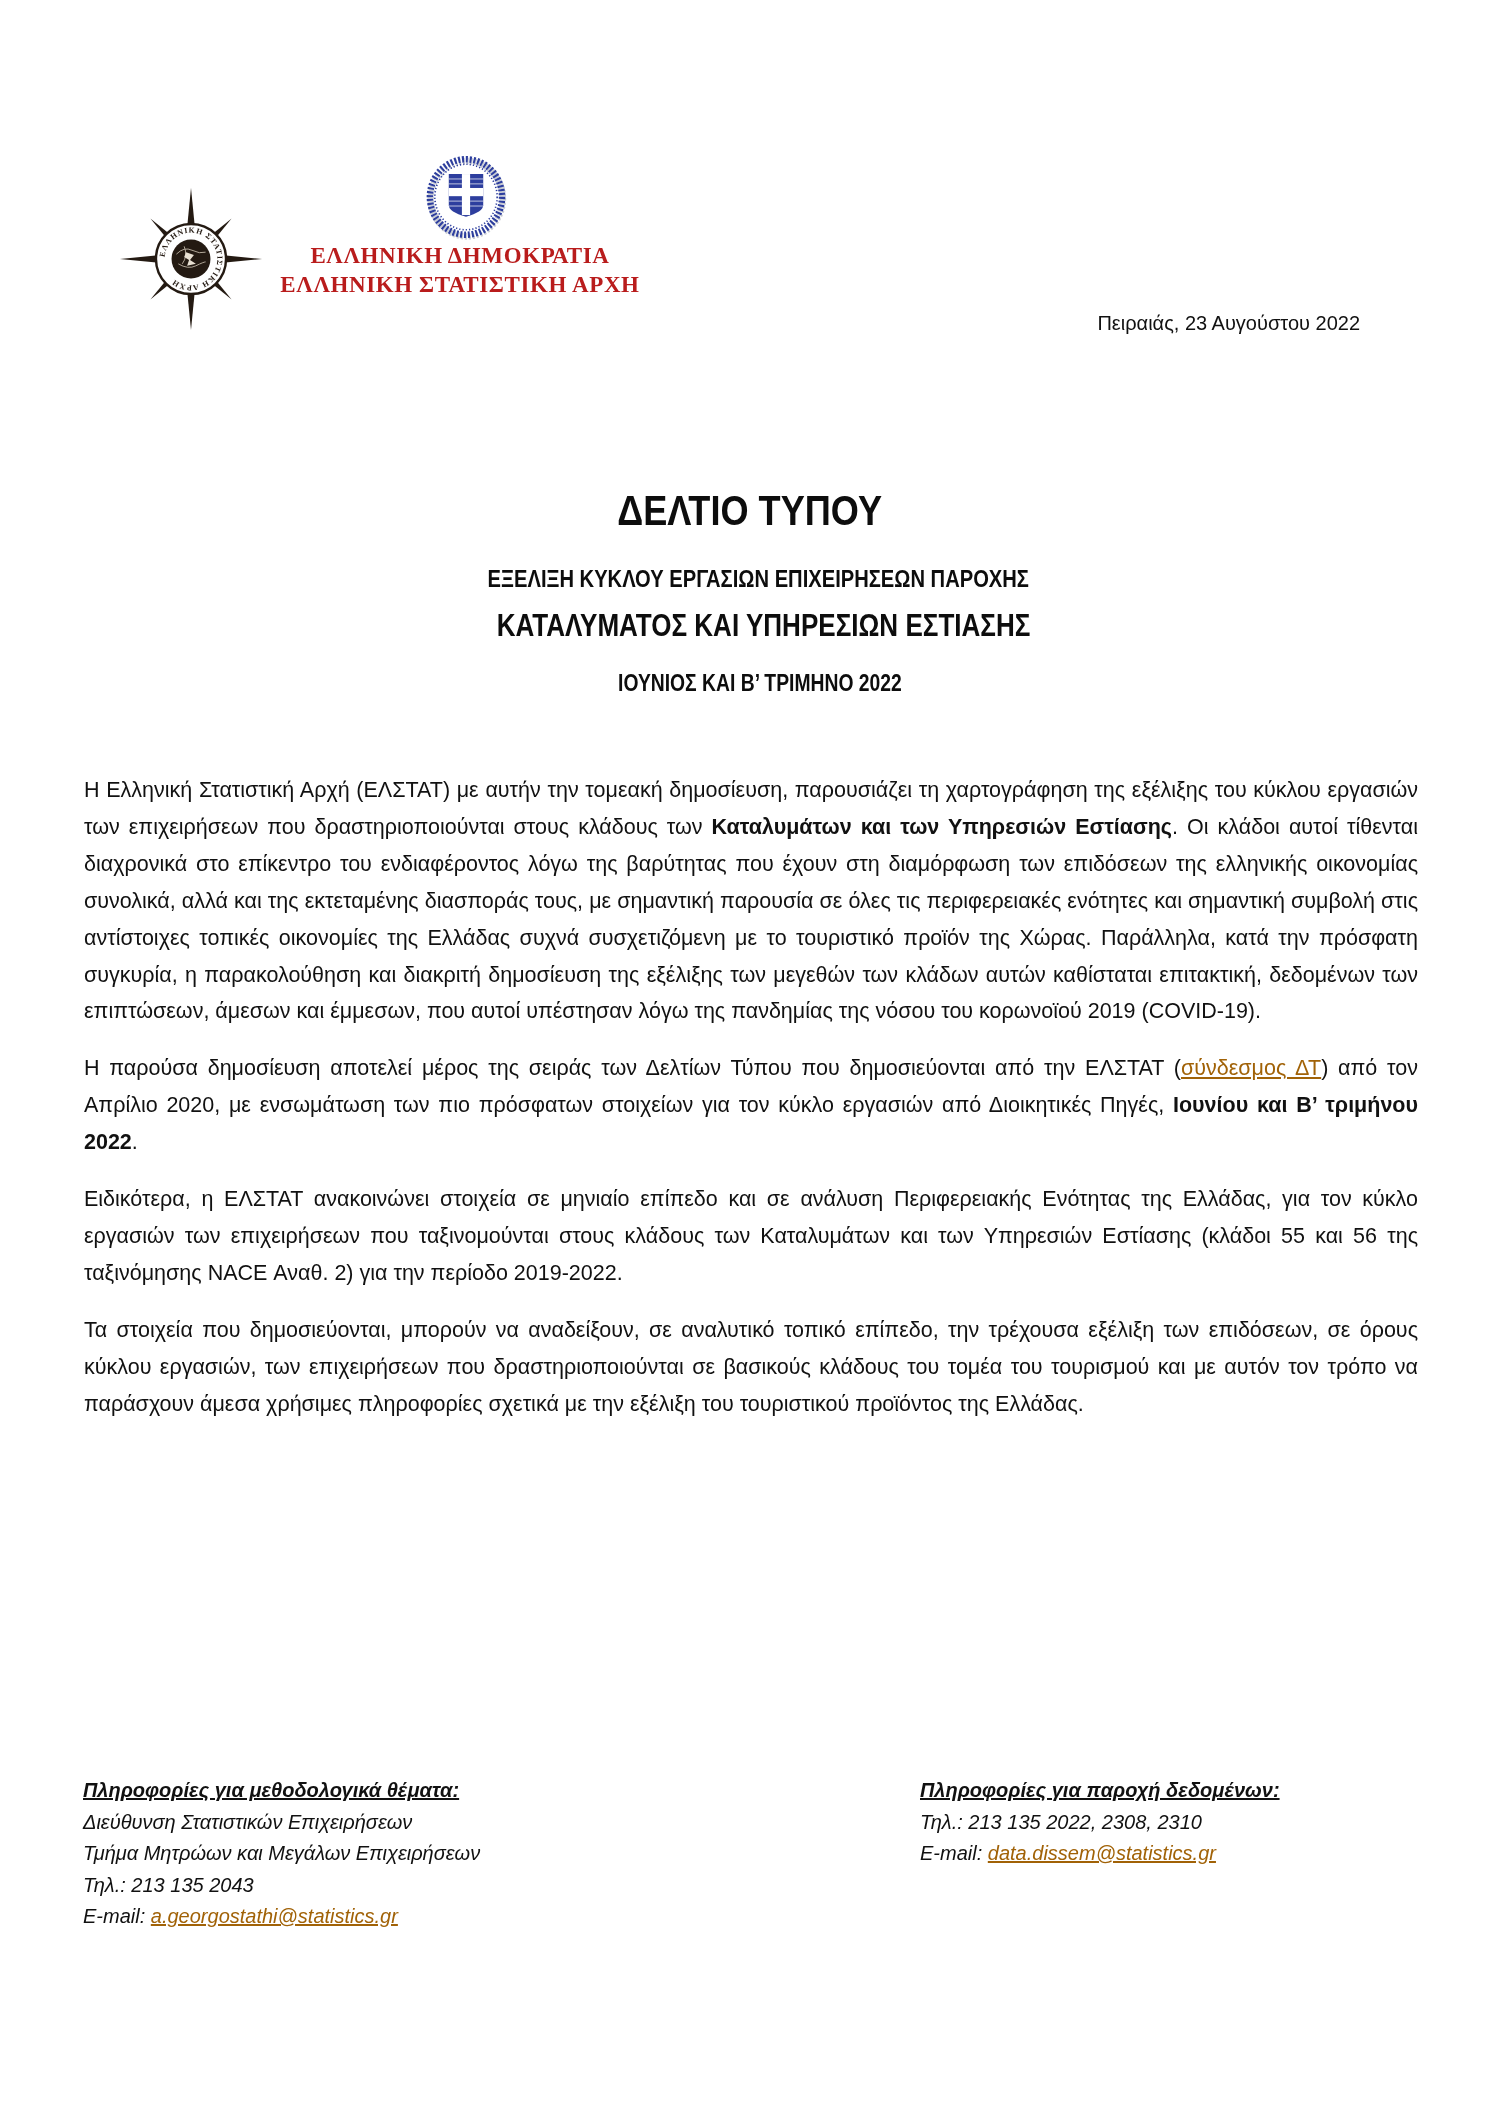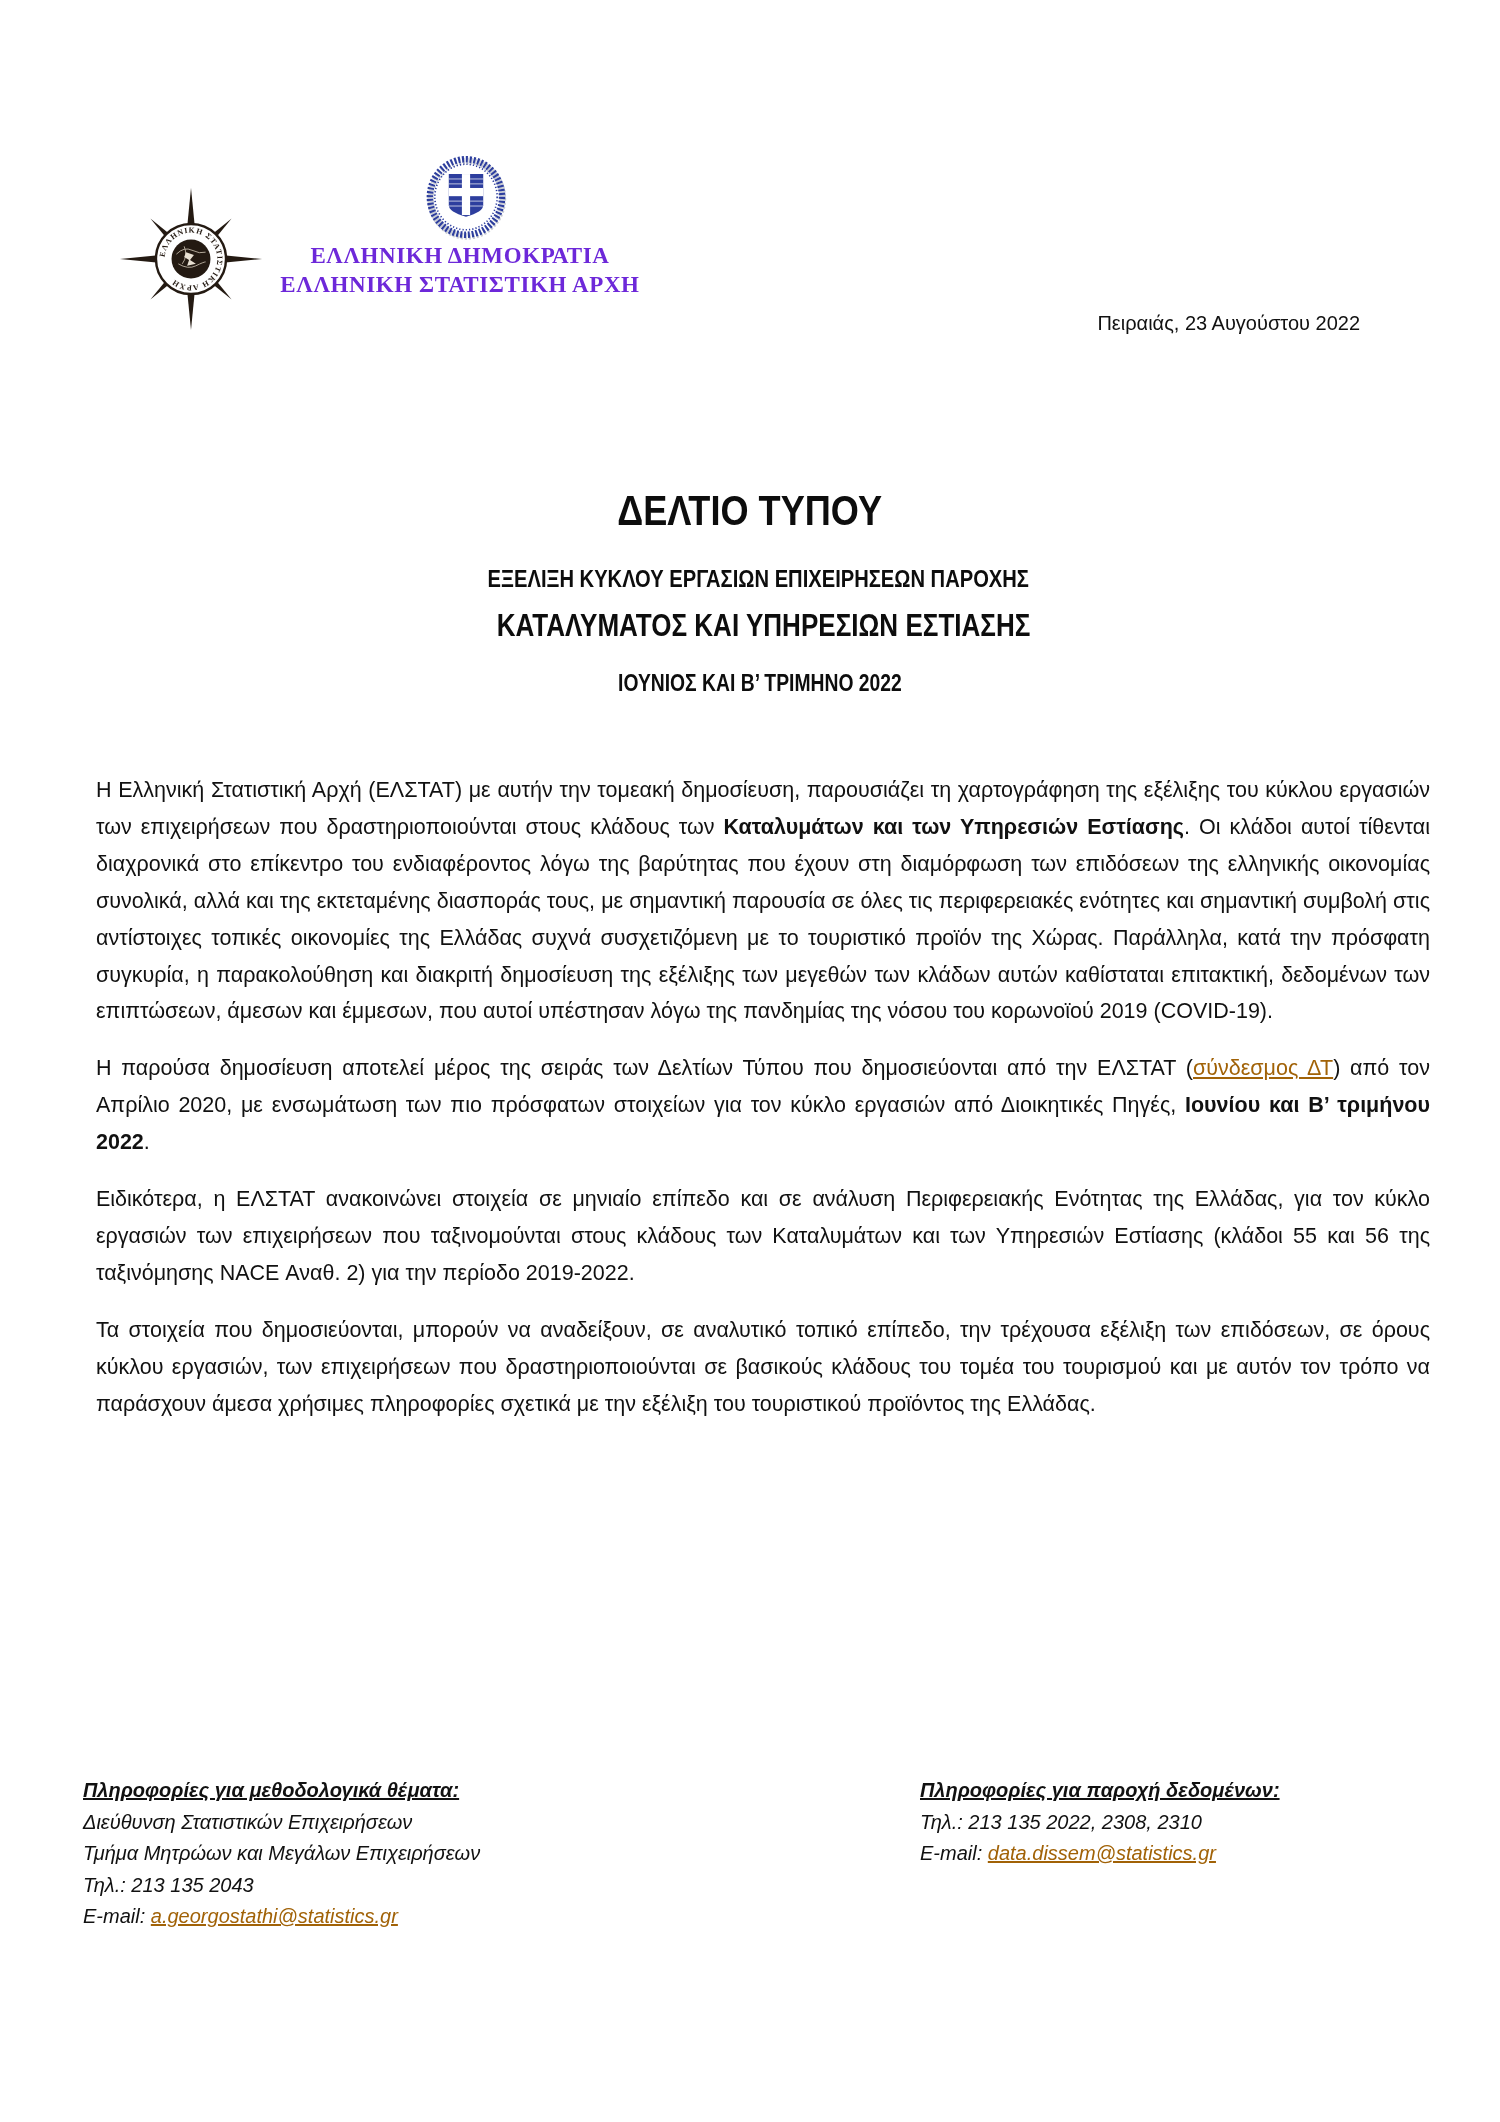--- a/index.html
+++ b/index.html
@@ -16,39 +16,39 @@
   
   .compass-logo { position: absolute; left: 118px; top: 186px; width: 146px; height: 146px; }
   .emblem      { position: absolute; left: 425px; top: 154px; width: 82px;  height: 86px; }
   .org-block {
     position: absolute; top: 241px; left: 180px; width: 560px;
     text-align: center;
     font-family: "Liberation Serif", serif;
     font-weight: bold;
     font-size: 23px; line-height: 29px;
     letter-spacing: 0.6px;
-    color: #6d28d9;
+    color: #b91c1c;
   }
   .date-line {
     position: absolute; top: 312px; left: 900px; width: 460px;
     text-align: right;
     font-size: 20px; color: #111;
   }
 
   
   .title-block { position: absolute; top: 490px; left: 0; width: 100%; text-align: center; font-weight: bold; color: #0d0d0d; }
   .title-block .squeeze { display: inline-block; transform: scaleX(0.84); transform-origin: center; white-space: nowrap; }
   .t-main { font-size: 43px; line-height: 40px; margin: 0 0 34px 0; }
   .t-sub1 { font-size: 24px; line-height: 30px; margin: 0 0 14px 17px; }
   .t-sub2 { font-size: 31px; line-height: 36px; margin: 0 0 25px 0; padding-left: 28px; }
   .t-sub3 { font-size: 23px; line-height: 28px; margin: 0; padding-left: 20px; }
 
   
   .body-text {
-    position: absolute; top: 772px; left: 96px; width: 1334px;
+    position: absolute; top: 772px; left: 84px; width: 1334px;
     font-size: 21.5px; line-height: 36.9px;
     text-align: justify; text-justify: inter-word;
     color: #111;
   }
   .body-text p { margin: 0 0 20px 0; }
   .b { font-weight: bold; }
   a.doc-link { color: #a16207; text-decoration: underline; }
 
   
   .footer-col {

